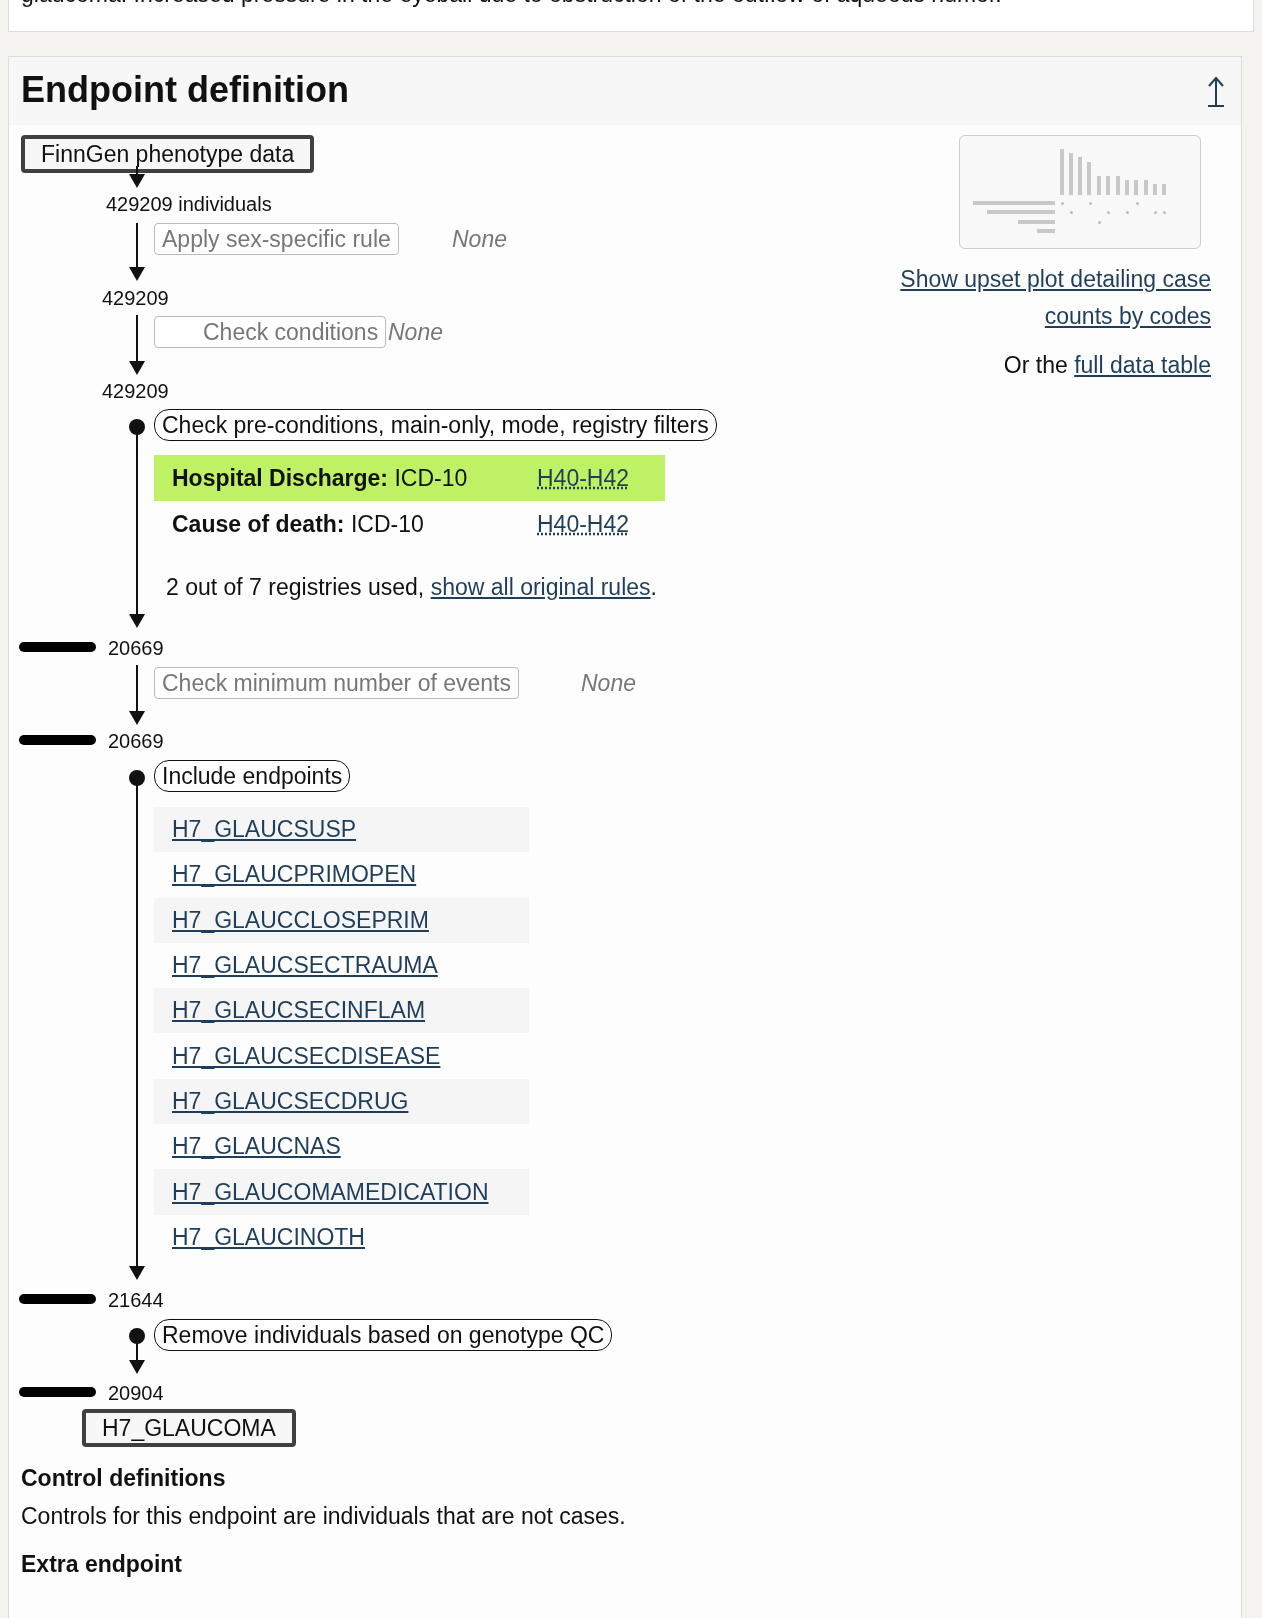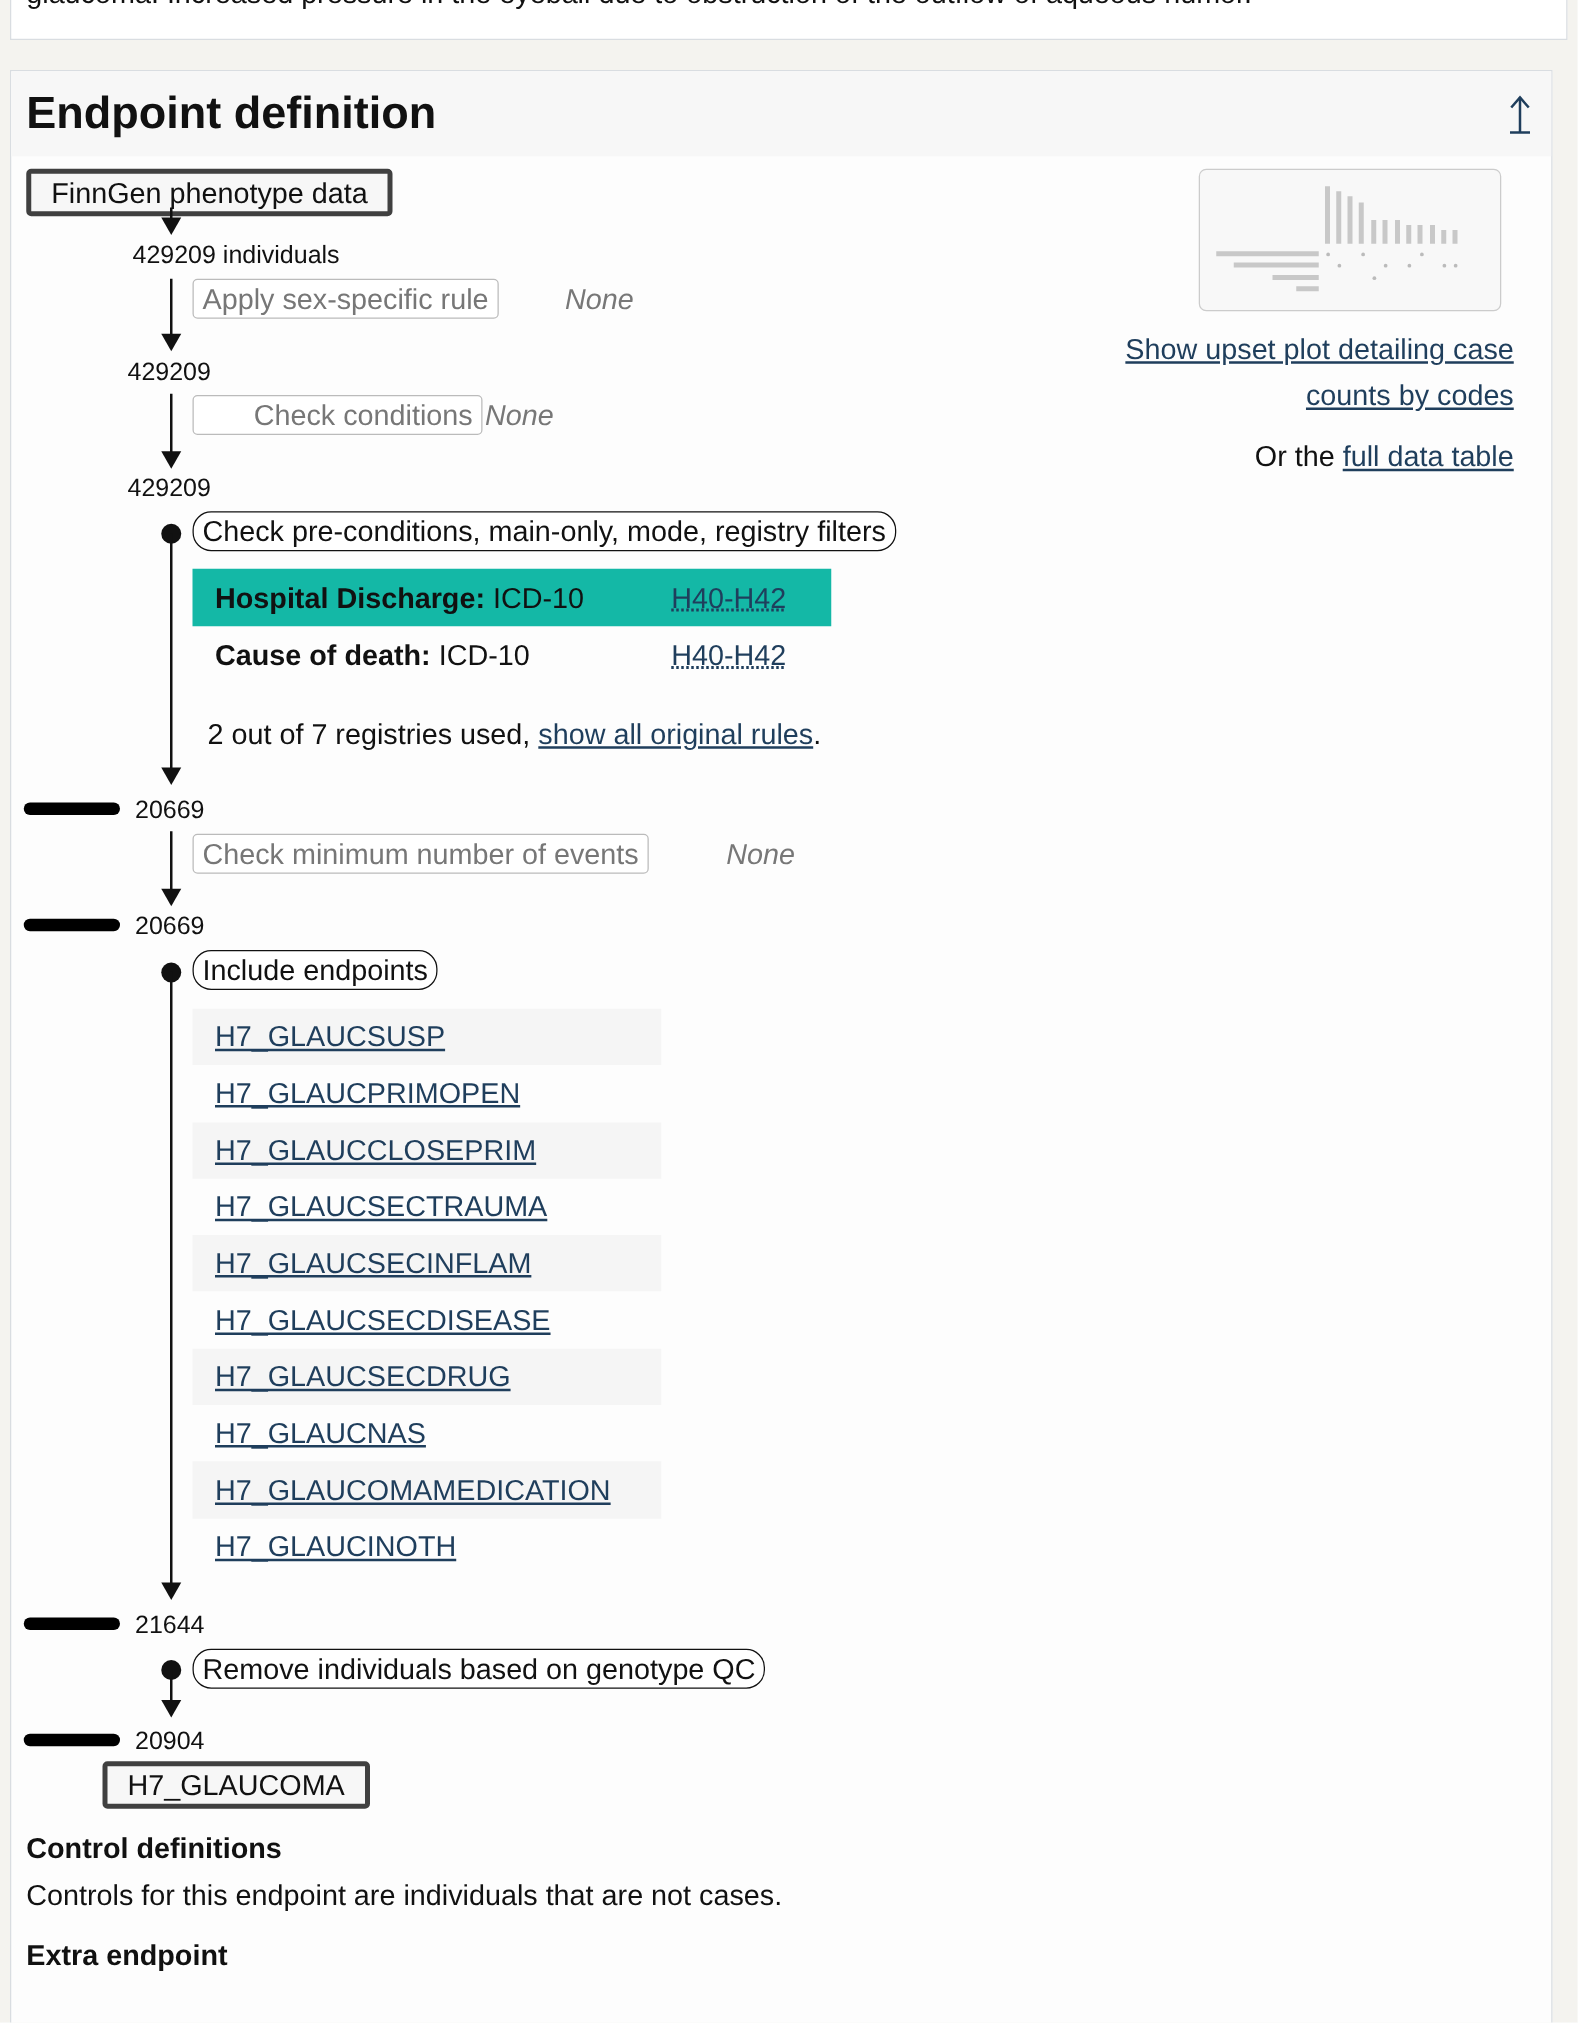--- a/index.html
+++ b/index.html
@@ -45,21 +45,21 @@
     .vline { position: absolute; width: 2px; background: #111; }
     .arrow {
       position: absolute; width: 0; height: 0;
       border-left: 8px solid transparent; border-right: 8px solid transparent; border-top: 14px solid #111;
     }
     .dot { position: absolute; width: 16px; height: 16px; border-radius: 50%; background: #111; }
     .bar { position: absolute; height: 10px; background: #000; border-radius: 5px; }
     a.link { color: #1f3e5c; text-decoration: underline; cursor: pointer; }
     .reg-table { position: absolute; left: 145px; top: 398px; }
     .reg-row { height: 46px; display: flex; align-items: center; font-size: 23px; }
-    .reg-row.shaded { background: #14b8a6; }
+    .reg-row.shaded { background: #bef264; }
     .reg-row .label { width: 365px; padding-left: 18px; }
     .reg-row .code { width: 128px; }
     .reg-row .code a { text-decoration: underline dotted; margin-top: 40px; }
     .ep-list { position: absolute; left: 145px; top: 750px; width: 375px; }
     .ep-row { height: 45.3px; display: flex; align-items: center; padding-left: 18px; font-size: 23px; }
     .ep-row.shaded { background: #f5f5f5; }
     .upset-thumb {
       position: absolute; left: 950px; top: 78px; width: 240px; height: 112px;
       border: 1px solid #ccc; border-radius: 6px; background: #f8f8f8; cursor: pointer;
     }

